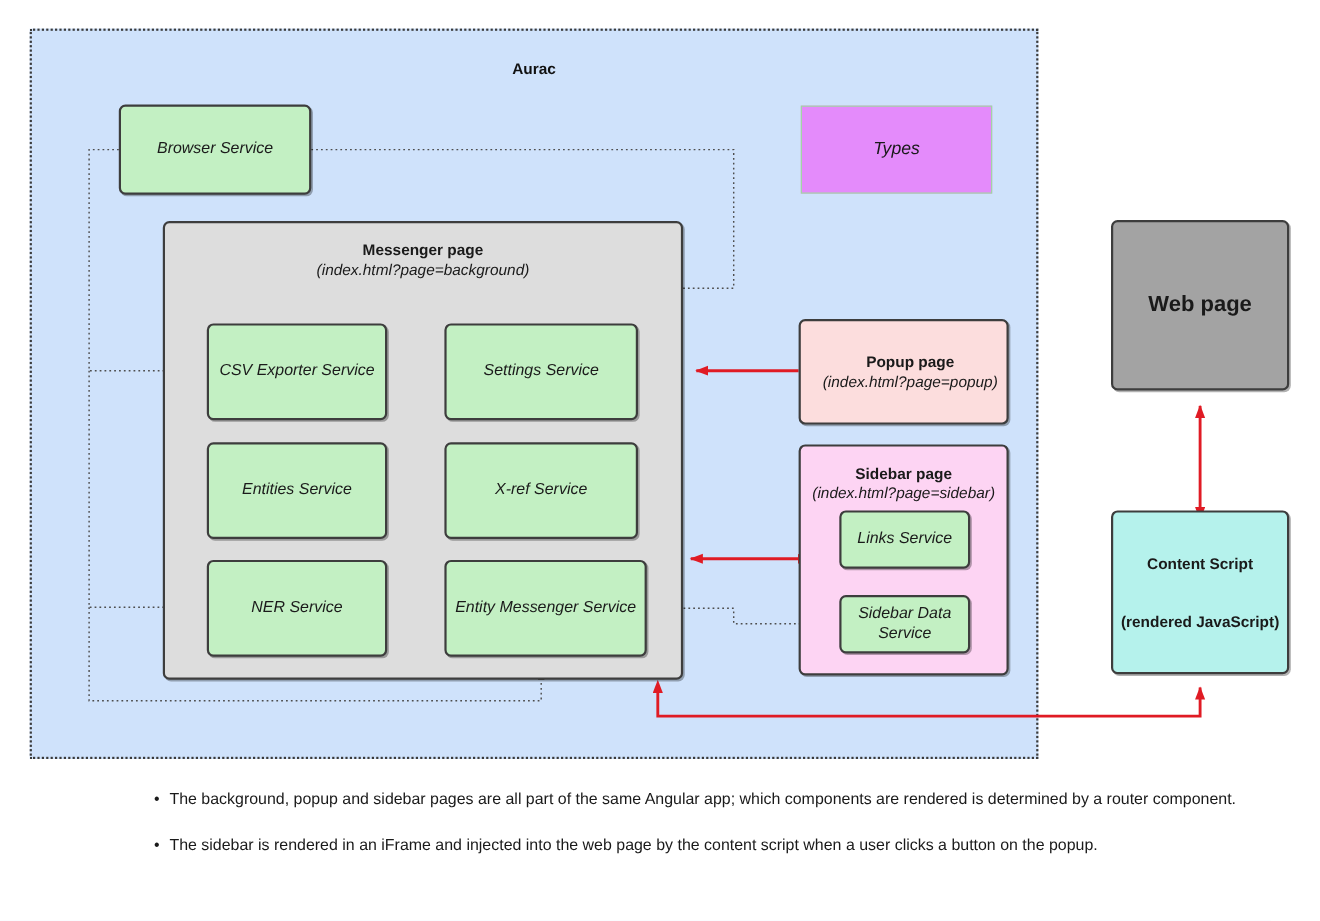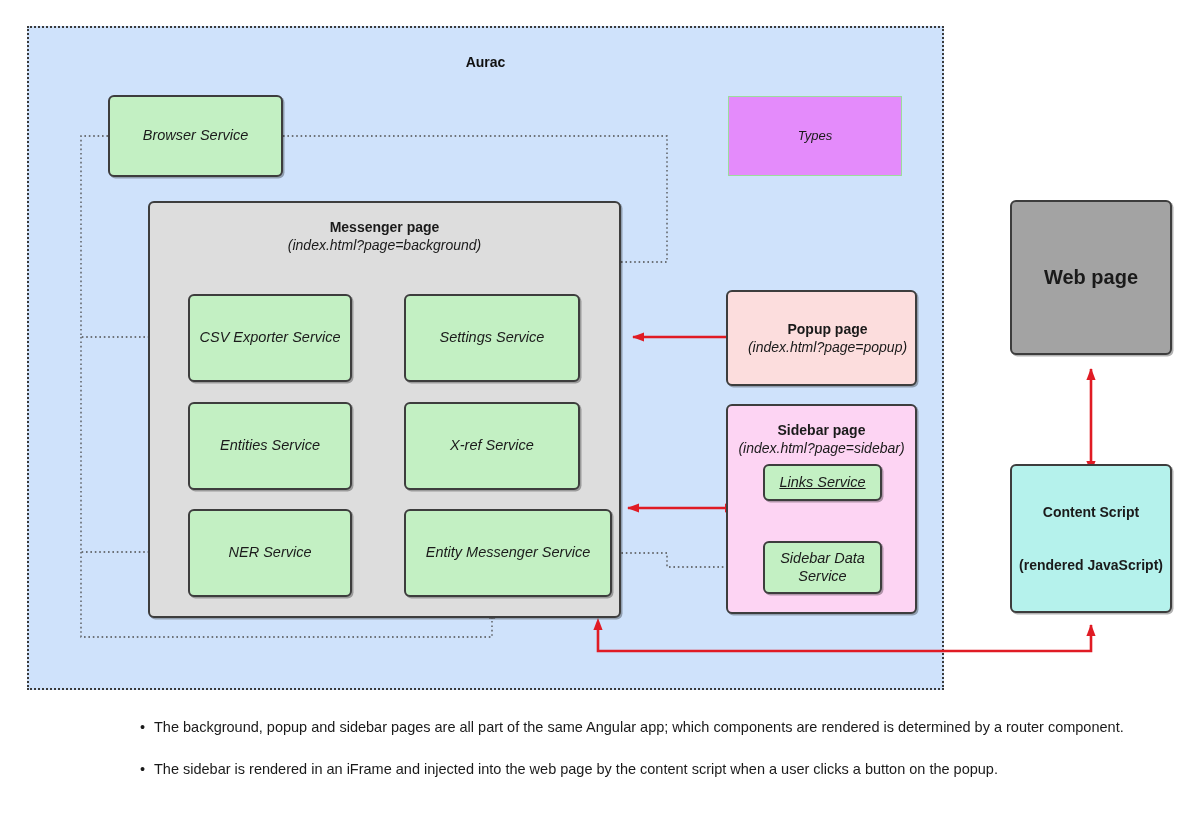--- a/index.html
+++ b/index.html
@@ -76,21 +76,21 @@
   }
   .popup-page .group-title { margin-top: 0; }
   .sidebar-page {
     background: #fdd4f3;
   }
   .types-box {
     background: #e48bfb;
     border: 1px solid #9cdc9c;
     border-radius: 0;
     font-style: italic;
-    font-size: 13px;
+    font-size: 16px;
     box-shadow: none;
   }
   .webpage-box {
     background: #a3a3a3;
     font-weight: bold;
     font-size: 20px;
   }
   .content-script-box {
     background: #b5f2ec;
     font-weight: bold;
@@ -220,35 +220,35 @@
   </div>
 
   <div class="box node service" style="left:404px; top:402px; width:176px; height:88px;">
     <span>X-ref Service</span>
   </div>
 
   <div class="box node service" style="left:188px; top:509px; width:164px; height:88px;">
     <span>NER Service</span>
   </div>
 
-  <div class="box node service" style="left:404px; top:509px; width:208px; height:88px;">
+  <div class="box node service" style="left:404px; top:509px; width:184px; height:88px;">
     <span>Entity Messenger Service</span>
   </div>
 
   <div class="box node page-group popup-page" style="left:726px; top:290px; width:191px; height:96px;">
     <span class="group-title">Popup page</span>
     <span class="group-sub">(index.html?page=popup)</span>
   </div>
 
   <div class="box node page-group sidebar-page" style="left:726px; top:404px; width:191px; height:210px;">
     <span class="group-title">Sidebar page</span>
     <span class="group-sub">(index.html?page=sidebar)</span>
   </div>
 
-  <div class="box node service" style="left:763px; top:464px; width:119px; height:37px;text-decoration:underline;">
+  <div class="box node service" style="left:763px; top:464px; width:119px; height:53px;">
     <span>Links Service</span>
   </div>
 
   <div class="box node service" style="left:763px; top:541px; width:119px; height:53px;">
     <span>Sidebar Data Service</span>
   </div>
 
   <div class="box node webpage-box" style="left:1010px; top:200px; width:162px; height:155px;">
     <span>Web page</span>
   </div>

